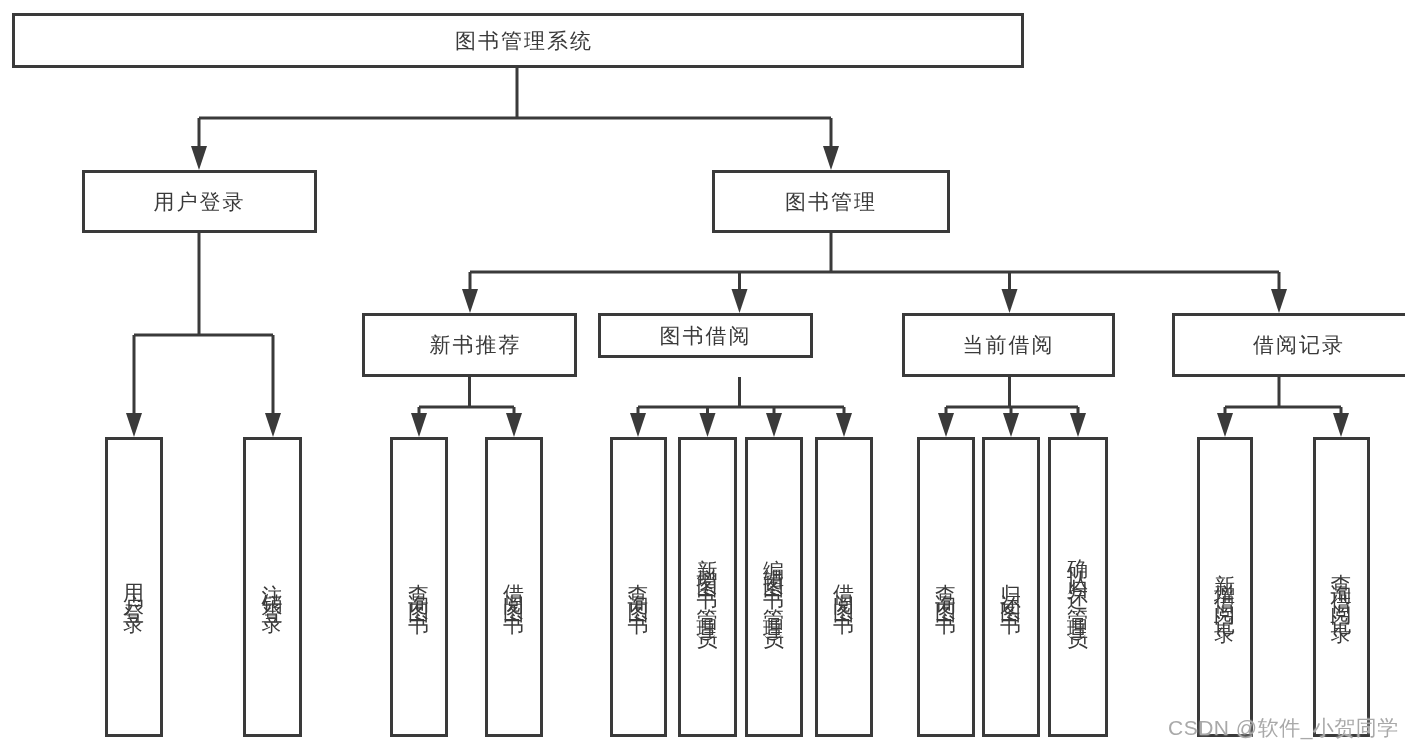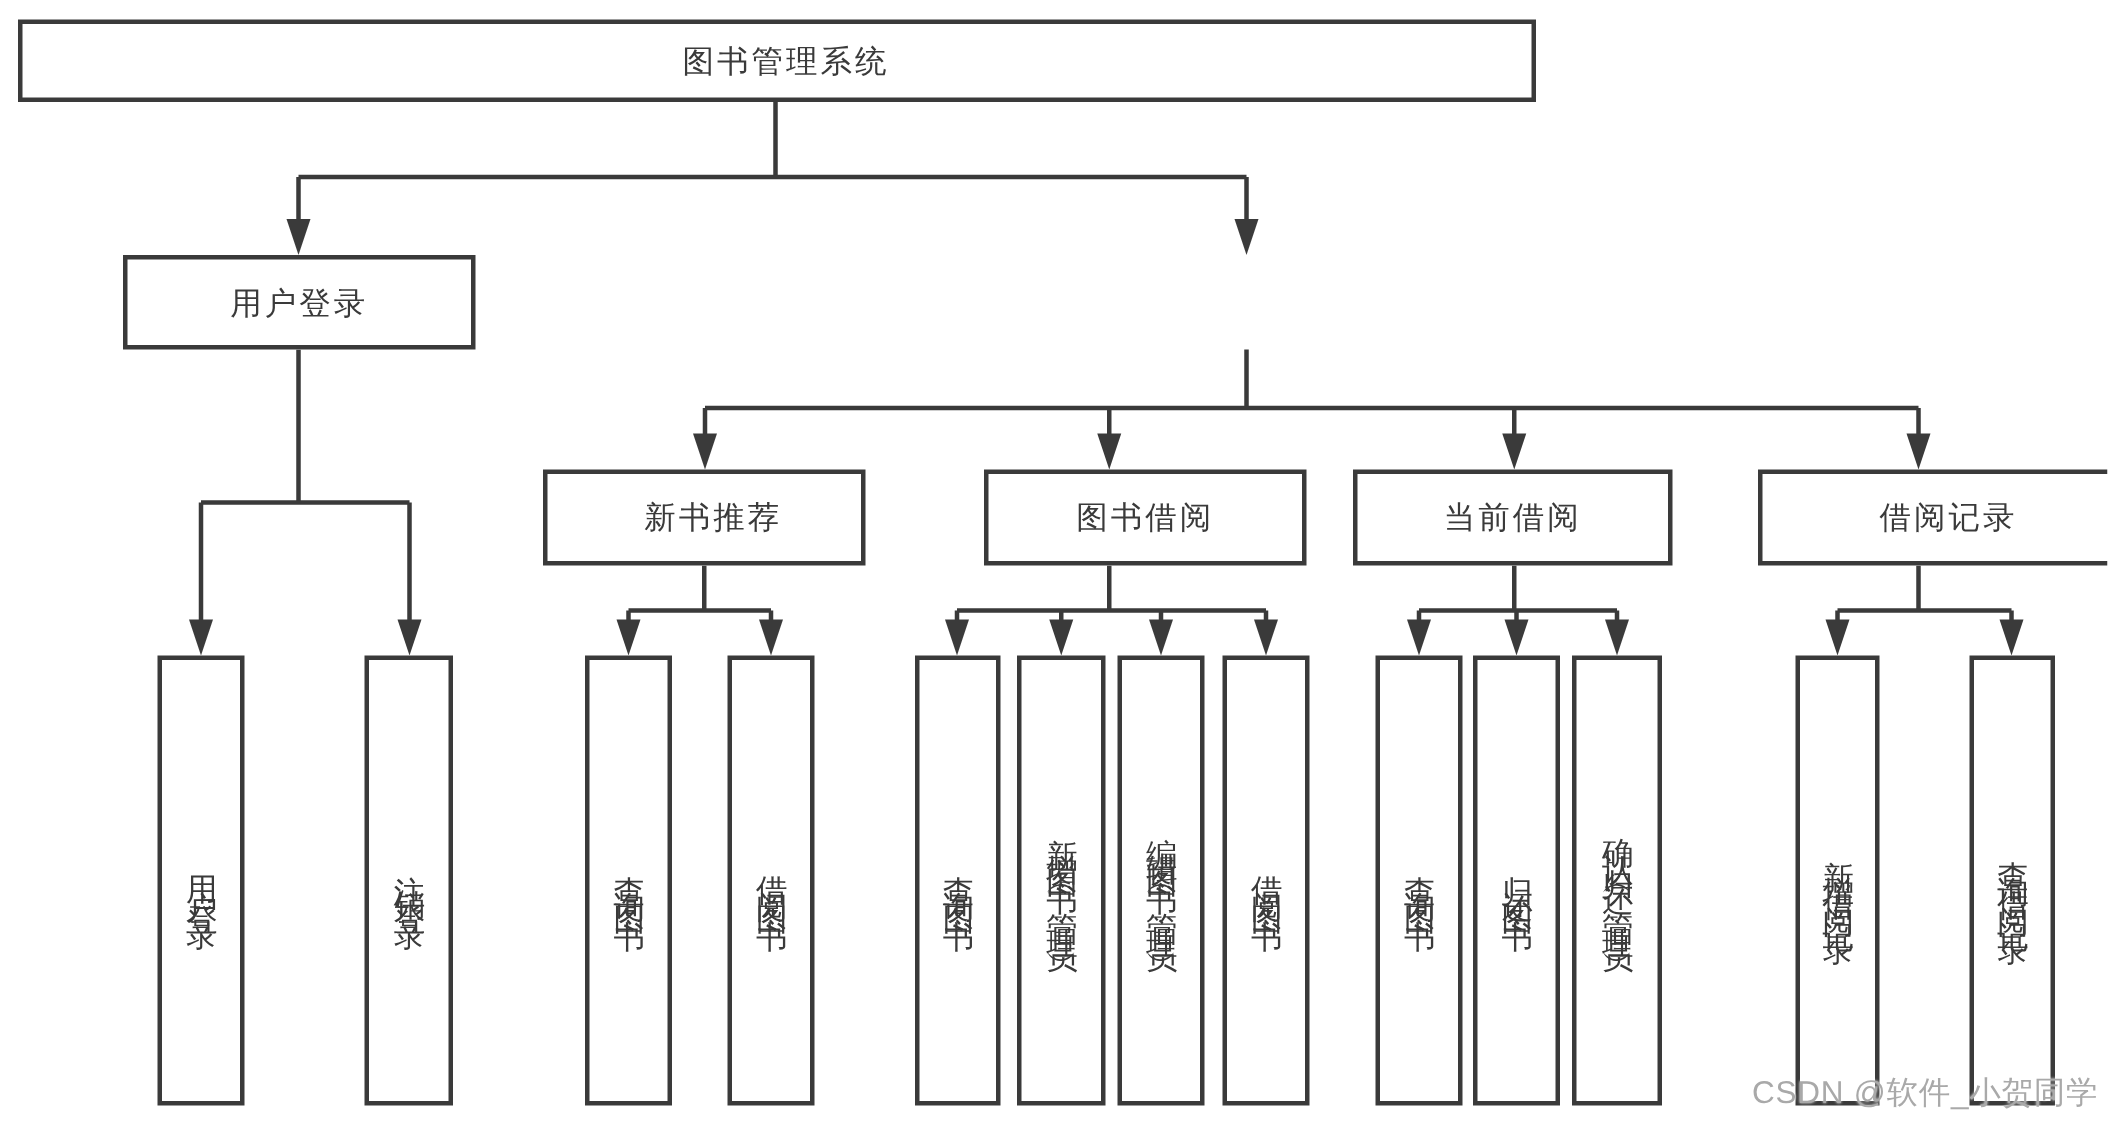--- a/index.html
+++ b/index.html
@@ -49,21 +49,21 @@
     letter-spacing: 10px;
     line-height: 1;
   }
   
   .n-root { left: 12px; top: 13px; width: 1012px; height: 55px; padding-left: 12px; }
   
   .n-user-login { left: 82px;  top: 170px; width: 235px; height: 63px; }
   .n-book-mgmt  { left: 712px; top: 170px; width: 238px; height: 63px; }
   
   .n-sec0 { left: 362px;  top: 313px; width: 215px; height: 64px; padding-left: 12px; }
-  .n-sec1 { left: 656px;  top: 313px; width: 215px; height: 64px; }
+  .n-sec1 { left: 598px;  top: 313px; width: 215px; height: 45px; }
   .n-sec2 { left: 902px;  top: 313px; width: 213px; height: 64px; }
   .n-sec3 { left: 1172px; top: 313px; width: 238px; height: 64px; padding-left: 16px; }
   
   .leaf { top: 437px; height: 300px; }
   .l-0a { left: 105px;  width: 58px; }
   .l-0b { left: 243px;  width: 59px; }
   .l-s0c0 { left: 390px;  width: 58px; }
   .l-s0c1 { left: 485px;  width: 58px; }
   .l-s1c0 { left: 610px;  width: 57px; }
   .l-s1c1 { left: 678px;  width: 59px; }
@@ -141,20 +141,23 @@
     </g>
   </svg>
 
   <div class="box h n-root">
     <span>图书管理系统</span>
   </div>
 
   <div class="box h n-user-login">
     <span>用户登录</span>
   </div>
+  <div class="box h n-book-mgmt">
+    <span>图书管理</span>
+  </div>
 
   <div class="box h n-sec0">
     <span>新书推荐</span>
   </div>
   <div class="box h n-sec1">
     <span>图书借阅</span>
   </div>
   <div class="box h n-sec2">
     <span>当前借阅</span>
   </div>

